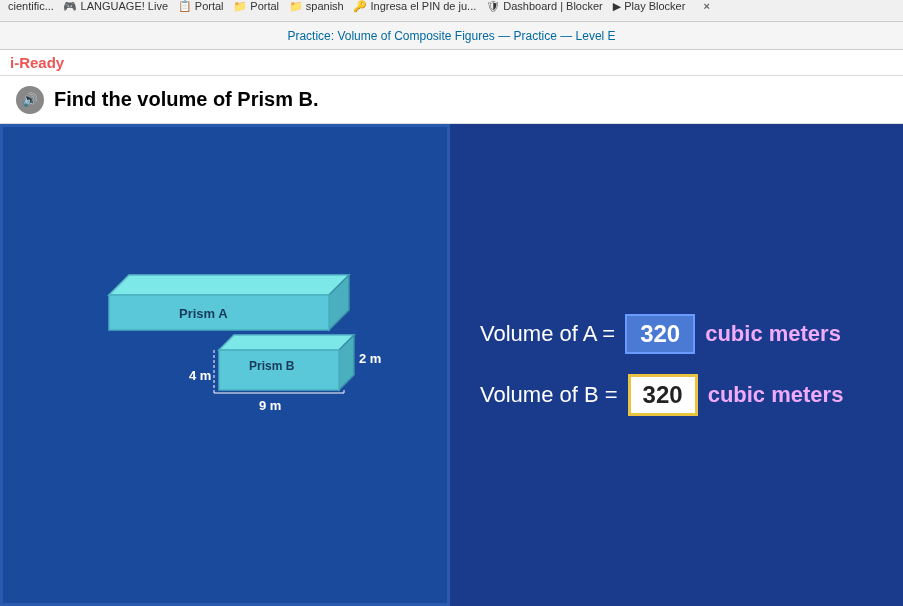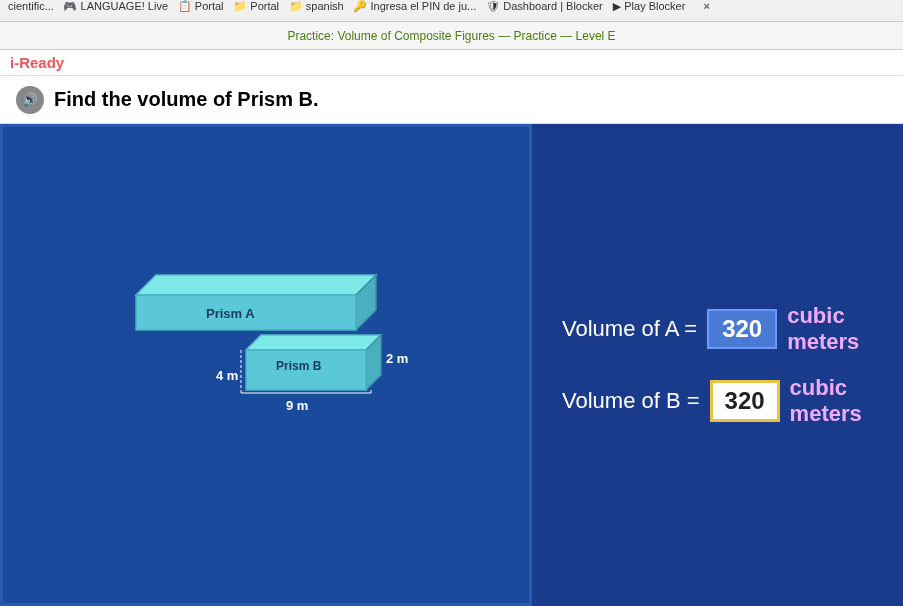--- a/index.html
+++ b/index.html
@@ -32,21 +32,21 @@
     }
 
     
     .top-nav {
       height: 28px;
       background: #f5f5f5;
       display: flex;
       align-items: center;
       justify-content: center;
       font-size: 12px;
-      color: #4d7c0f;
+      color: #0369a1;
       border-bottom: 1px solid #ccc;
     }
 
     
     .iready-bar {
       height: 26px;
       background: #fff;
       display: flex;
       align-items: center;
       padding: 0 10px;
@@ -90,25 +90,25 @@
 
     
     .main-content {
       display: flex;
       height: calc(606px - 22px - 28px - 26px - 48px);
       background: #1a3a8c;
     }
 
     
     .left-panel {
-      width: 532px;
+      width: 450px;
       background: #1a4a9c;
       display: flex;
       align-items: center;
-      justify-content: center;
+      justify-content: flex-end;
       padding: 18px;
       border: 3px solid #2a5ab0;
     }
 
     
     .right-panel {
       flex: 1;
       background: #1a3a8c;
       display: flex;
       flex-direction: column;

